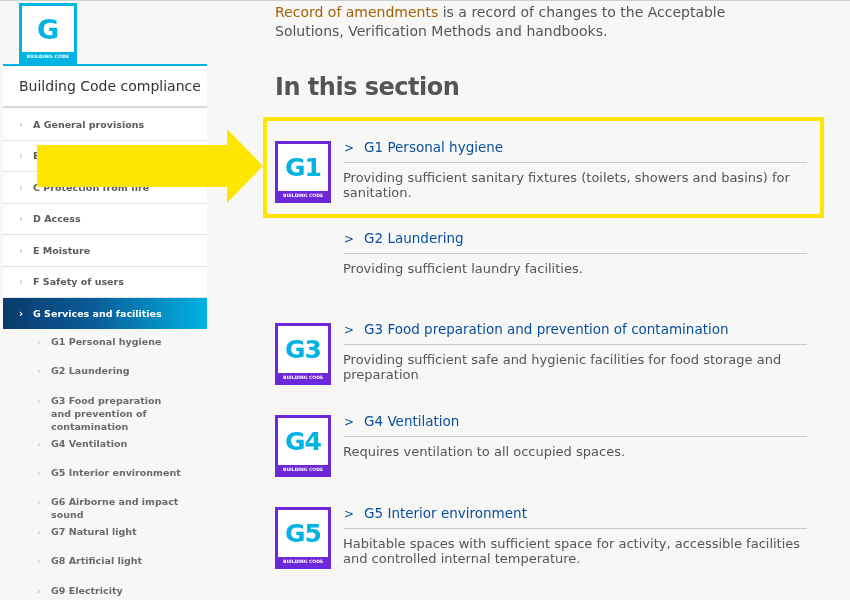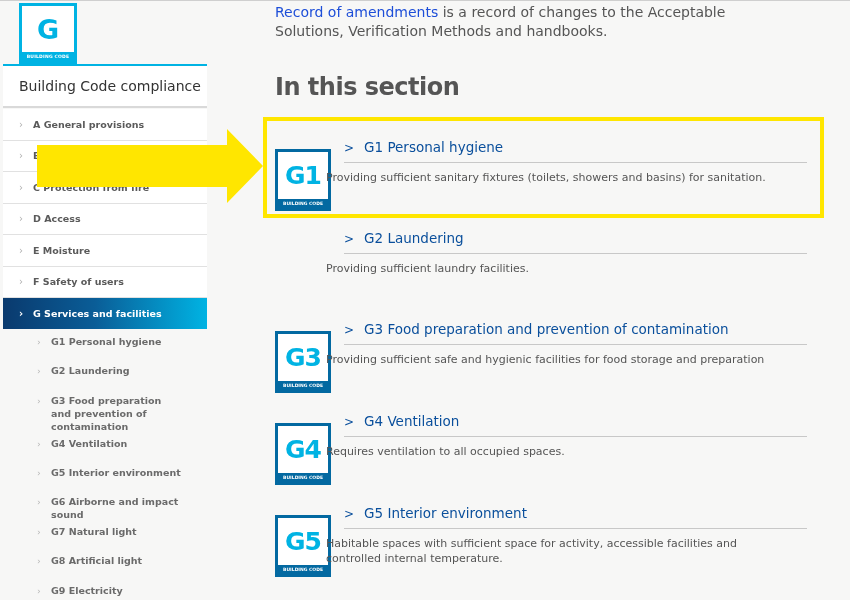--- a/index.html
+++ b/index.html
@@ -72,32 +72,32 @@
   .sub-item .chev {
     color: #b8b8b8; font-weight: normal; width: 14px; flex: none;
   }
 
   
   .intro {
     position: absolute; left: 275px; top: 2px; width: 520px;
     font-size: 14px; line-height: 19px; color: #555;
     font-family: "DejaVu Sans", sans-serif;
   }
-  .intro a { color: #1d4ed8; text-decoration: none; cursor: pointer; }
+  .intro a { color: #a16207; text-decoration: none; cursor: pointer; }
   .section-heading {
     position: absolute; left: 275px; top: 72px;
     font-size: 24px; color: #555; font-weight: bold;
     font-family: "DejaVu Sans", sans-serif; letter-spacing: -0.5px;
   }
   .card {
     position: absolute; left: 275px; width: 532px; height: 80px;
   }
   .badge {
-    position: absolute; left: 0; top: 8px;
-    width: 56px; height: 62px; background: #0369a1;
+    position: absolute; left: 0; top: 0;
+    width: 56px; height: 62px; background: #6d28d9;
     padding: 3px 3px 0 3px; cursor: pointer;
   }
   .badge .badge-inner {
     background: #fff; width: 100%; height: 47px;
     display: flex; align-items: center; justify-content: center;
     color: #00b3e3; font-weight: bold; font-size: 25px;
     font-family: "DejaVu Sans", sans-serif; letter-spacing: -1px;
   }
   .badge .badge-caption {
     color: #fff; font-size: 4.5px; font-weight: bold; text-align: center;
@@ -105,22 +105,22 @@
   }
   .card-title {
     position: absolute; left: 69px; top: -2px; width: 463px;
     height: 24px; border-bottom: 1.5px solid #c8c8c8;
     font-size: 13.5px; color: #0a4f9c; cursor: pointer;
     font-family: "DejaVu Sans", sans-serif;
     white-space: nowrap;
   }
   .card-title .chev { color: #0a4f9c; margin-right: 10px; font-size: 12px; }
   .card-desc {
-    position: absolute; left: 51px; top: 29px; width: 463px;
-    font-size: 11px; line-height: 15px; color: #555;
+    position: absolute; left: 68px; top: 29px; width: 463px;
+    font-size: 13px; line-height: 15px; color: #555;
     font-family: "DejaVu Sans", sans-serif;
   }
 
   
   .highlight-box {
     position: absolute; left: 263px; top: 116px; width: 561px; height: 101px;
     border: 4px solid #ffe600; pointer-events: none;
   }
   .arrow {
     position: absolute; left: 37px; top: 128px; width: 226px; height: 74px;

